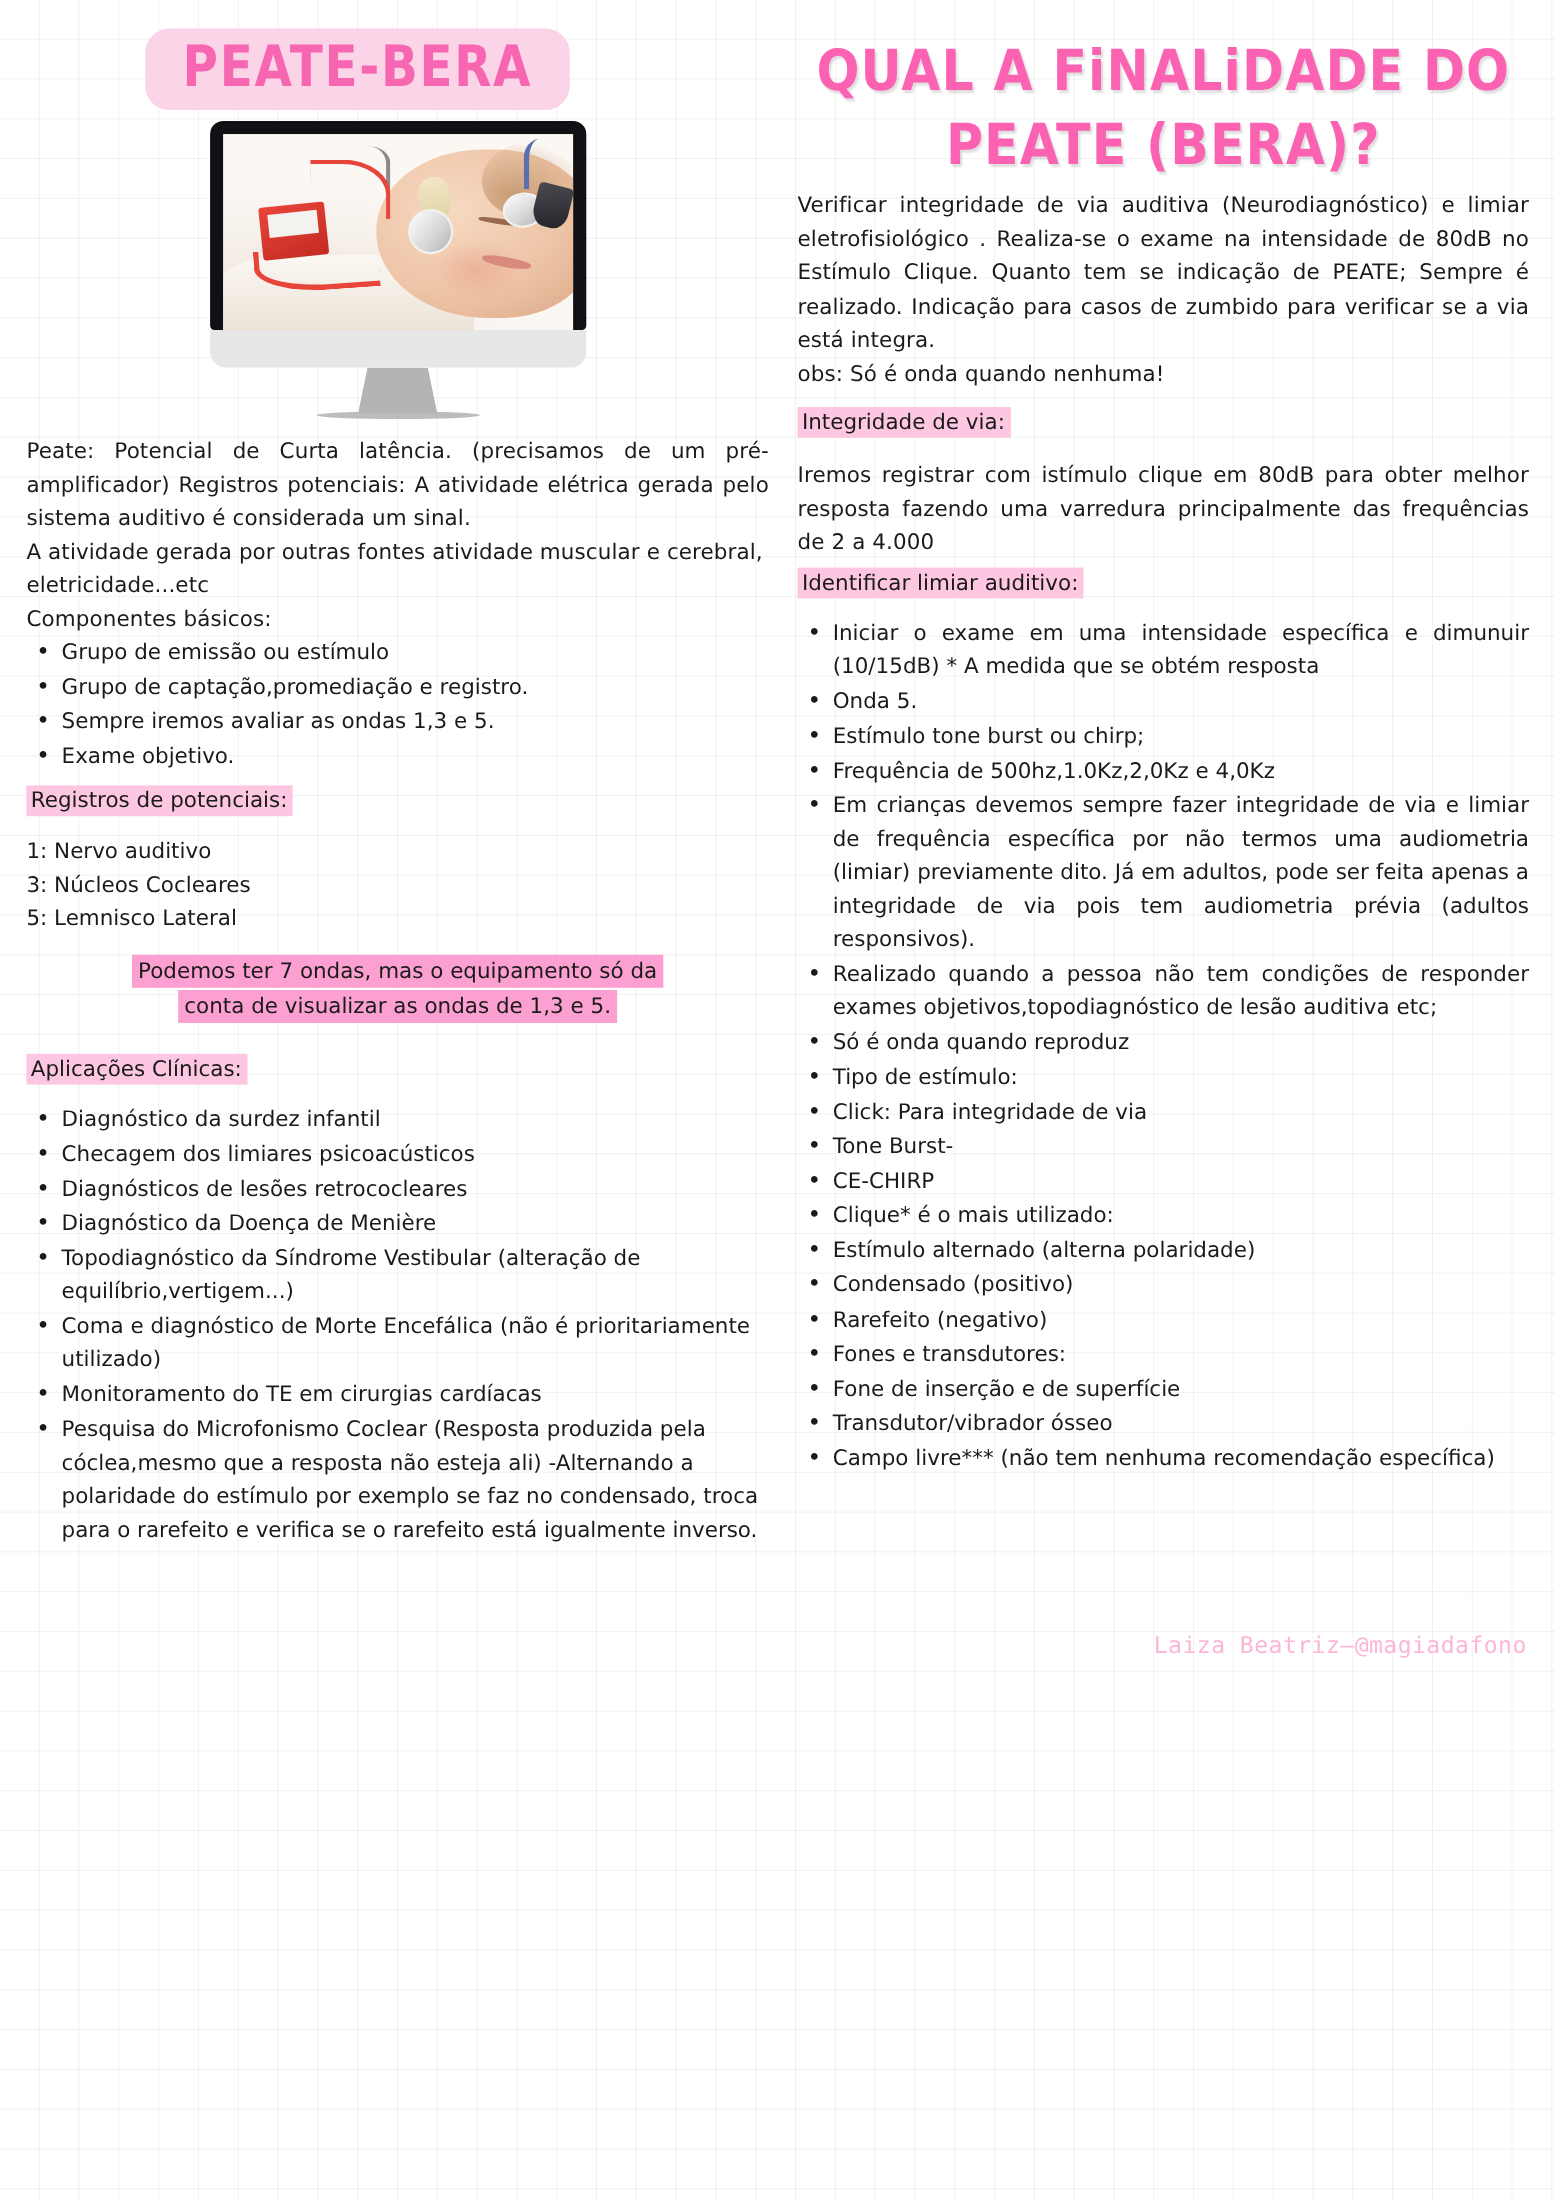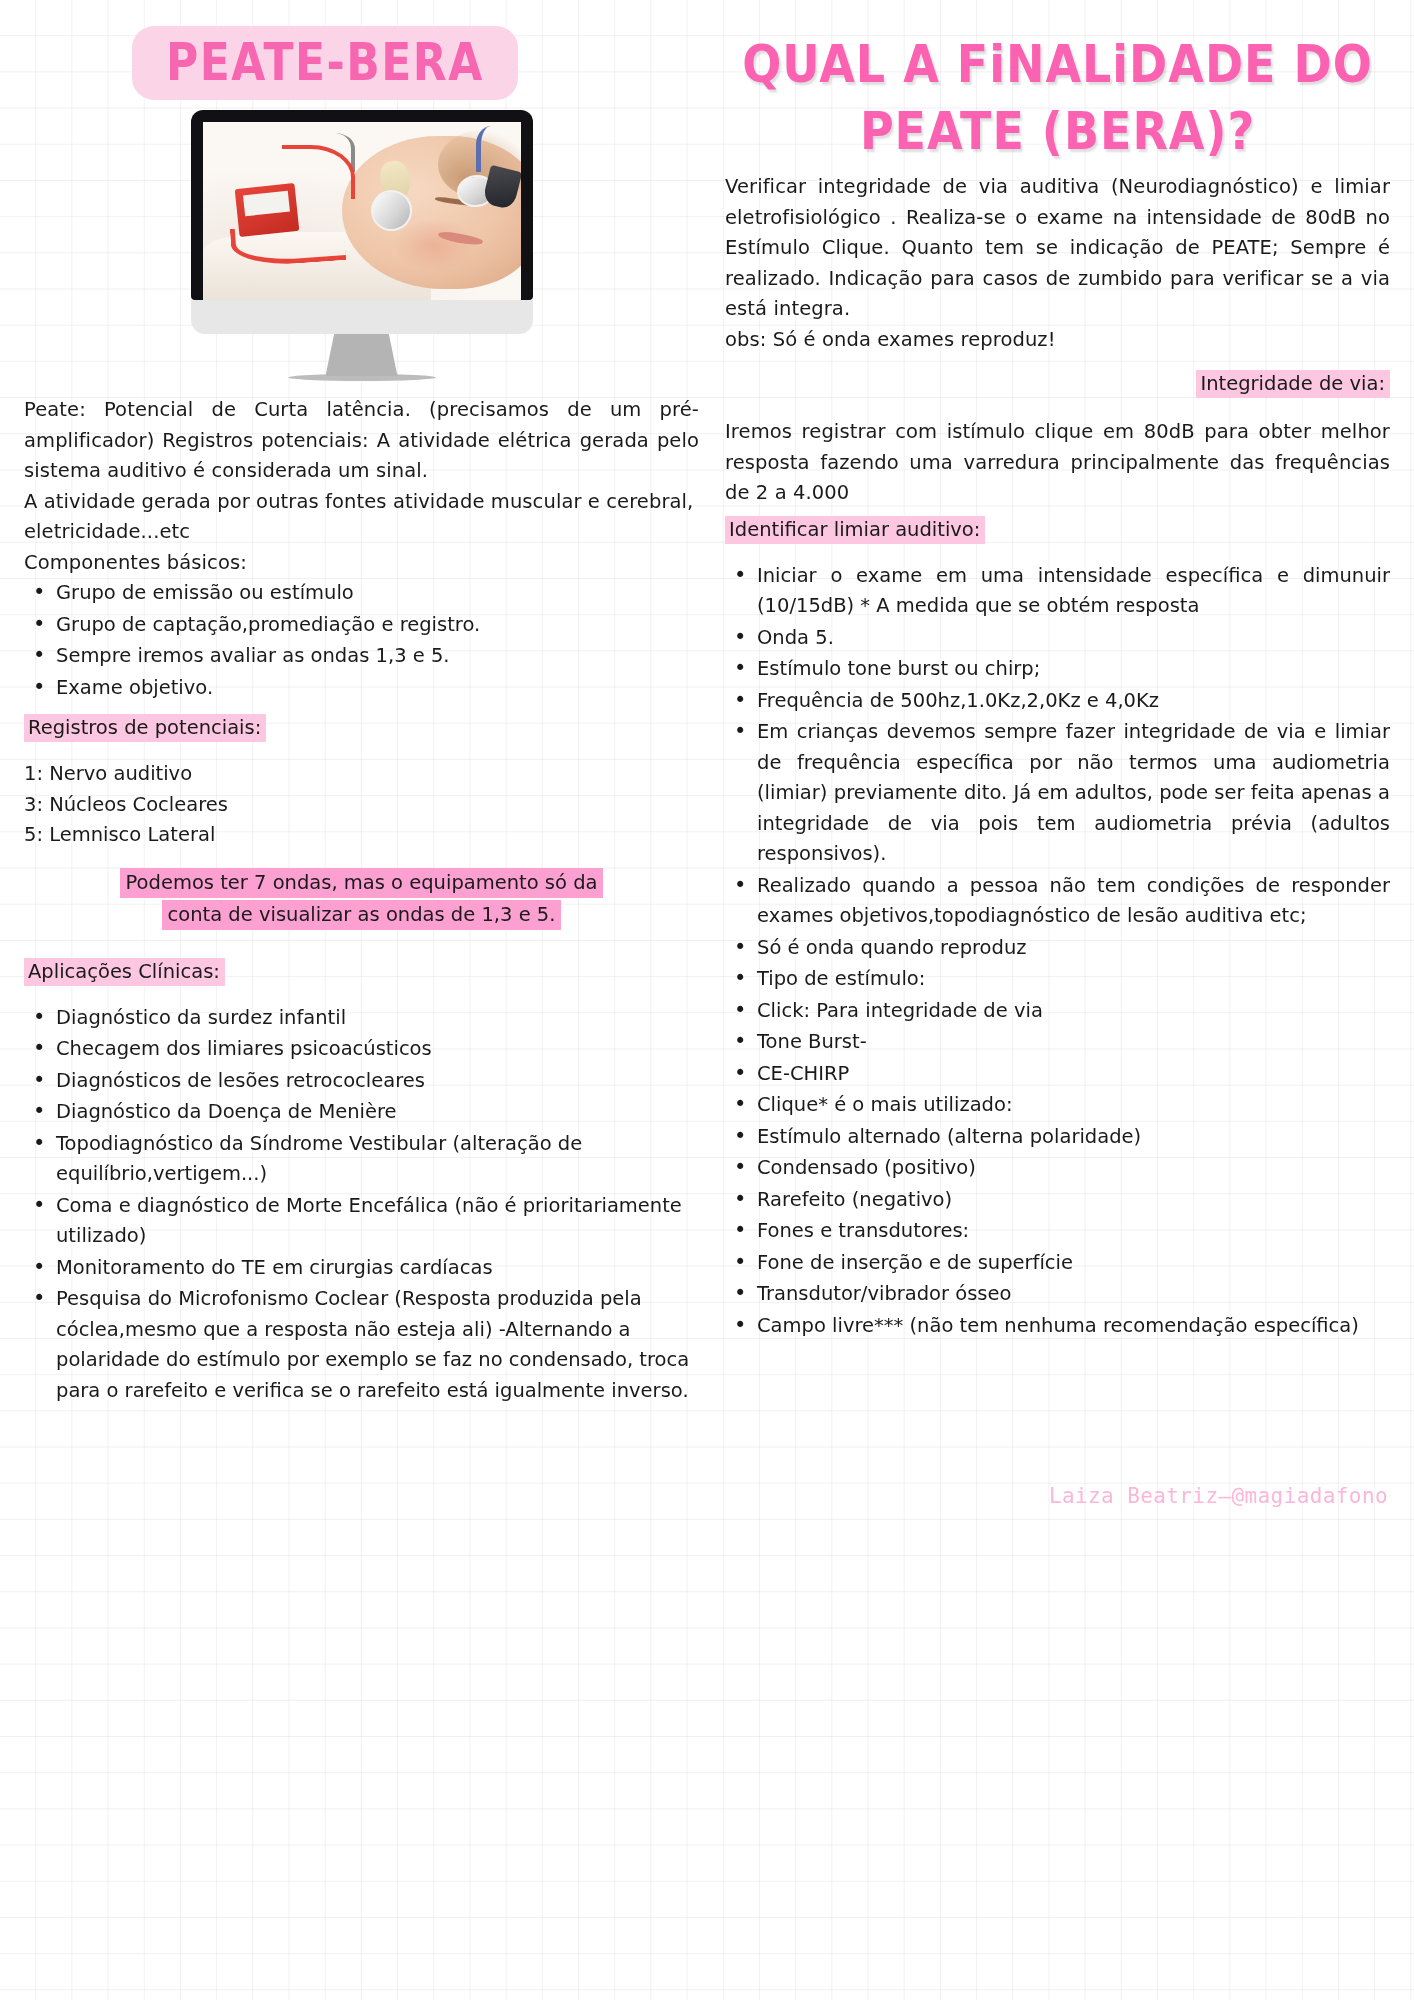--- a/index.html
+++ b/index.html
@@ -376,23 +376,23 @@
   </div>
 
   <div class="col col-right">
 
     <div class="rtitle">
       <div>QUAL A FiNALiDADE DO</div>
       <div>PEATE (BERA)?</div>
     </div>
 
     <p class="body-text just">Verificar integridade de via auditiva (Neurodiagnóstico) e limiar eletrofisiológico . Realiza-se o exame na intensidade de 80dB no Estímulo Clique. Quanto tem se indicação de PEATE; Sempre é realizado. Indicação para casos de zumbido para verificar se a via está integra.</p>
-    <p class="body-text">obs: Só é onda exames reproduz!</p>
-
-    <div class="hl-row" style="margin-top:14px;text-align:right;">
+    <p class="body-text">obs: Só é onda quando nenhuma!</p>
+
+    <div class="hl-row" style="margin-top:14px;">
       <span class="hl">Integridade de via:</span>
     </div>
 
     <div class="sp-10"></div>
     <p class="body-text just">Iremos registrar com istímulo clique em 80dB para obter melhor resposta fazendo uma varredura principalmente das frequências de 2 a 4.000</p>
 
     <div class="hl-row" style="margin-top:6px;">
       <span class="hl">Identificar limiar auditivo:</span>
     </div>
 

